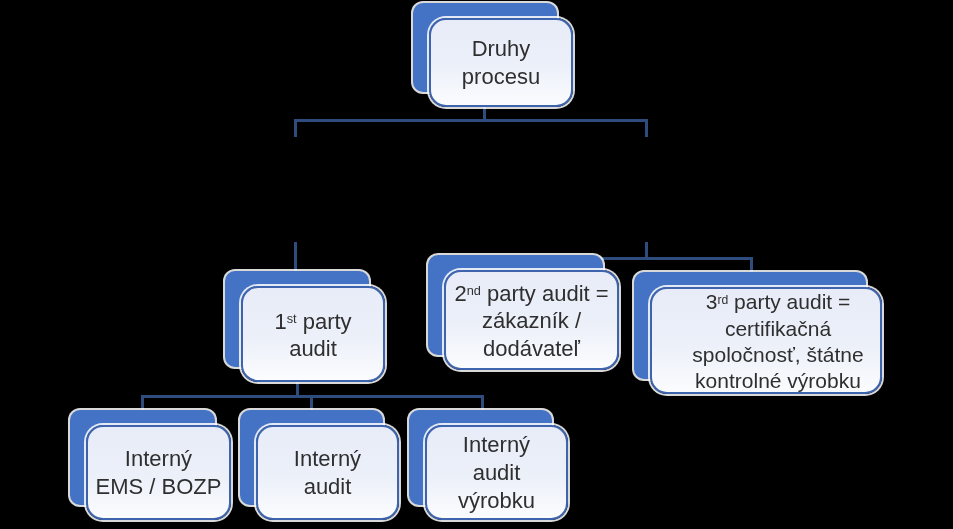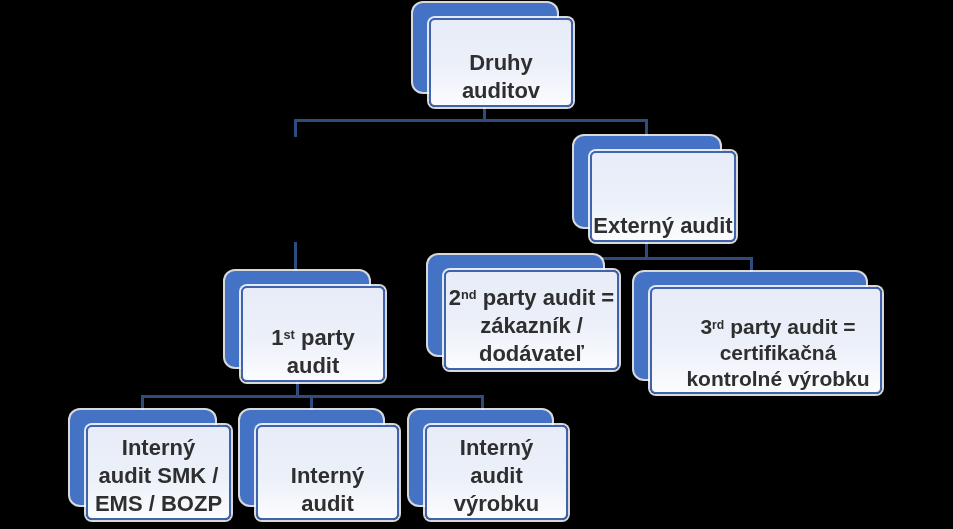--- a/index.html
+++ b/index.html
@@ -8,24 +8,24 @@
     font-family:"Liberation Sans",sans-serif;color:#2f2f2f;
   }
   .node{position:absolute;}
   .shadow{
     position:absolute;left:0;top:0;width:100%;height:100%;
     background:#4472C4;border-radius:10px;
     box-shadow:0 0 0 2px rgba(255,255,255,0.85);
   }
   .box{
     position:absolute;left:16px;top:15px;width:100%;height:100%;
-    box-sizing:border-box;border:2px solid #3D64AD;border-radius:6px;
+    box-sizing:border-box;border:2px solid #3D64AD;border-radius:17px;
     background:linear-gradient(180deg,#E7ECF8 0%,#ECF0F9 55%,#FBFCFE 100%);
     box-shadow:0 0 0 2px rgba(255,255,255,0.85);
-    display:flex;align-items:flex-end;justify-content:center;text-align:center;font-weight:bold;
+    display:flex;align-items:center;justify-content:center;text-align:center;
   }
   .txt{width:100%;font-size:22px;line-height:28px;}
   .txt.small{font-size:21px;line-height:26px;padding-left:24px;}
   .line{white-space:nowrap;}
   .sup{font-size:0.58em;vertical-align:0.45em;}
   .conn{position:absolute;background:#2E4C7E;}
 </style>
 </head>
 <body>
 
@@ -47,34 +47,26 @@
   <div class="conn" style="left:141px;top:395px;width:343px;height:3px"></div>
   <div class="conn" style="left:141px;top:395px;width:3px;height:17px"></div>
   <div class="conn" style="left:310px;top:395px;width:3px;height:17px"></div>
   <div class="conn" style="left:481px;top:395px;width:3px;height:17px"></div>
 
   <div class="node" style="left:413px;top:3px;width:144px;height:89px">
     <div class="shadow"></div>
     <div class="box">
       <div class="txt">
         <div class="line">Druhy</div>
-        <div class="line">auditov</div>
+        <div class="line">procesu</div>
       </div>
     </div>
   </div>
 
 
-  <div class="node" style="left:574px;top:136px;width:146px;height:91px">
-    <div class="shadow"></div>
-    <div class="box">
-      <div class="txt">
-        <div class="line">Externý audit</div>
-      </div>
-    </div>
-  </div>
 
   <div class="node" style="left:225px;top:271px;width:144px;height:96px">
     <div class="shadow"></div>
     <div class="box">
       <div class="txt">
         <div class="line"><span>1</span><span class="sup">st</span><span> party</span></div>
         <div class="line">audit</div>
       </div>
     </div>
   </div>
@@ -89,31 +81,31 @@
       </div>
     </div>
   </div>
 
   <div class="node" style="left:634px;top:272px;width:232px;height:107px">
     <div class="shadow"></div>
     <div class="box">
       <div class="txt small">
         <div class="line"><span>3</span><span class="sup">rd</span><span> party audit =</span></div>
         <div class="line">certifikačná</div>
+        <div class="line">spoločnosť, štátne</div>
         <div class="line">kontrolné výrobku</div>
       </div>
     </div>
   </div>
 
   <div class="node" style="left:70px;top:410px;width:145px;height:95px">
     <div class="shadow"></div>
     <div class="box">
       <div class="txt">
         <div class="line">Interný</div>
-        <div class="line">audit SMK /</div>
         <div class="line">EMS / BOZP</div>
       </div>
     </div>
   </div>
 
   <div class="node" style="left:240px;top:410px;width:143px;height:95px">
     <div class="shadow"></div>
     <div class="box">
       <div class="txt">
         <div class="line">Interný</div>

